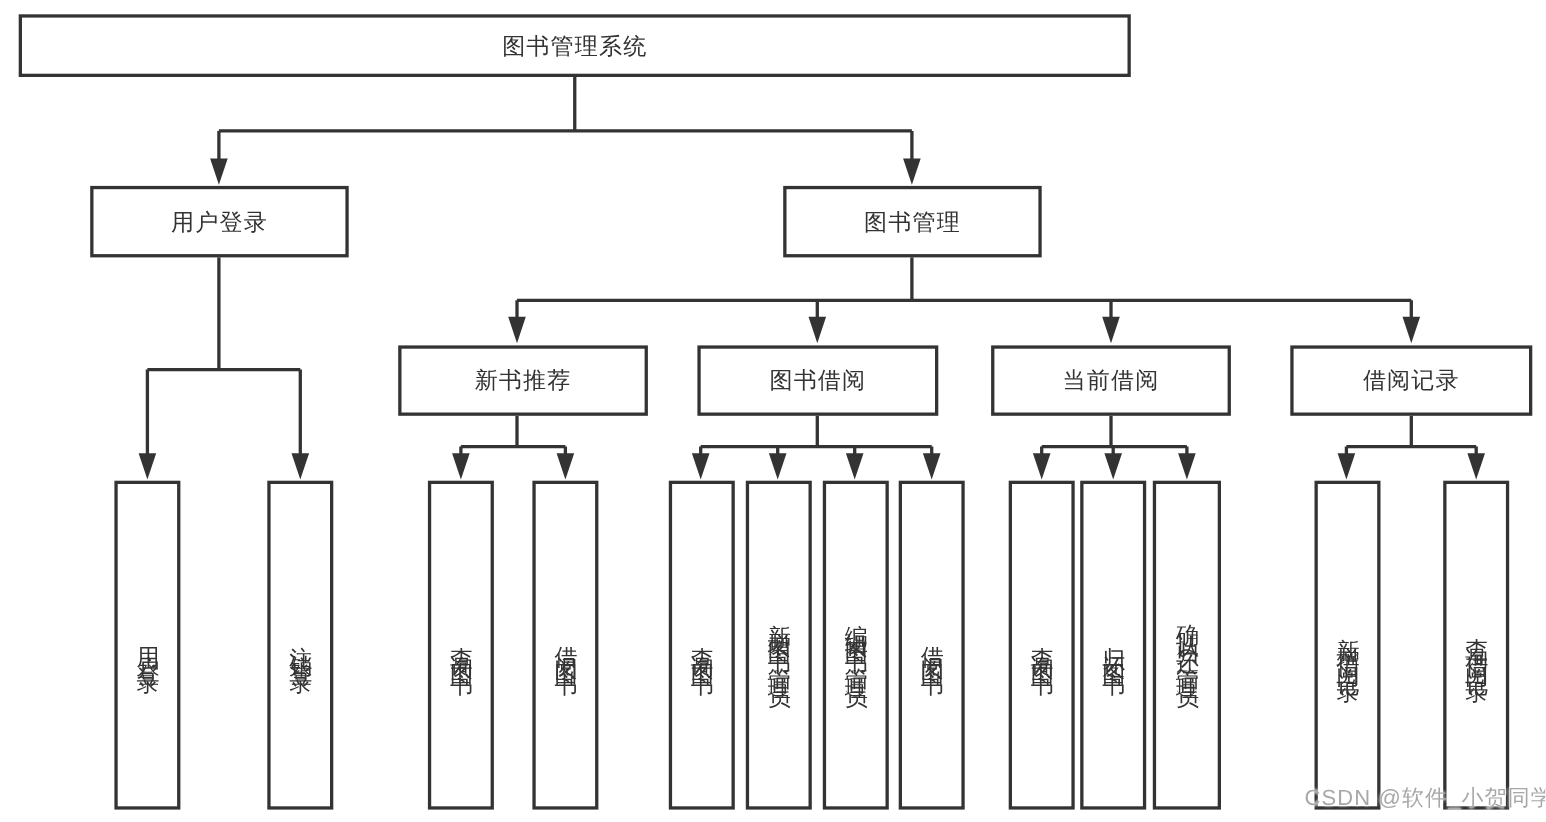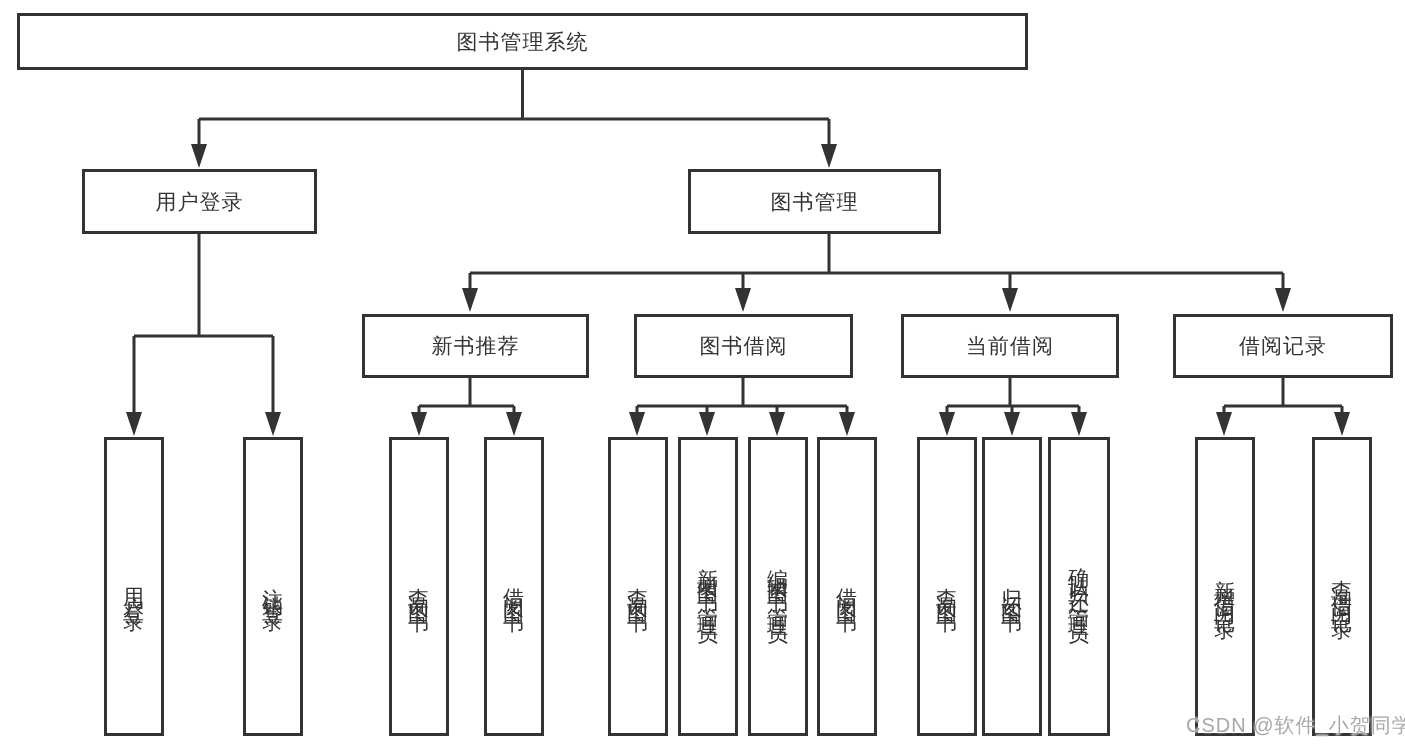--- a/index.html
+++ b/index.html
@@ -70,21 +70,21 @@
     </g>
   </svg>
 
   <div class="node" style="left:17px;top:13px;width:1011px;height:57px;">
     <span class="h">图书管理系统</span>
   </div>
 
   <div class="node" style="left:82px;top:169px;width:235px;height:65px;">
     <span class="h">用户登录</span>
   </div>
-  <div class="node" style="left:688px;top:169px;width:253px;height:65px;text-align:center;">
+  <div class="node" style="left:712px;top:169px;width:235px;height:65px;text-align:center;">
     <span class="h">图书管理</span>
   </div>
 
   <div class="node" style="left:362px;top:314px;width:227px;height:64px;">
     <span class="h">新书推荐</span>
   </div>
   <div class="node" style="left:634px;top:314px;width:219px;height:64px;">
     <span class="h">图书借阅</span>
   </div>
   <div class="node" style="left:901px;top:314px;width:218px;height:64px;">

